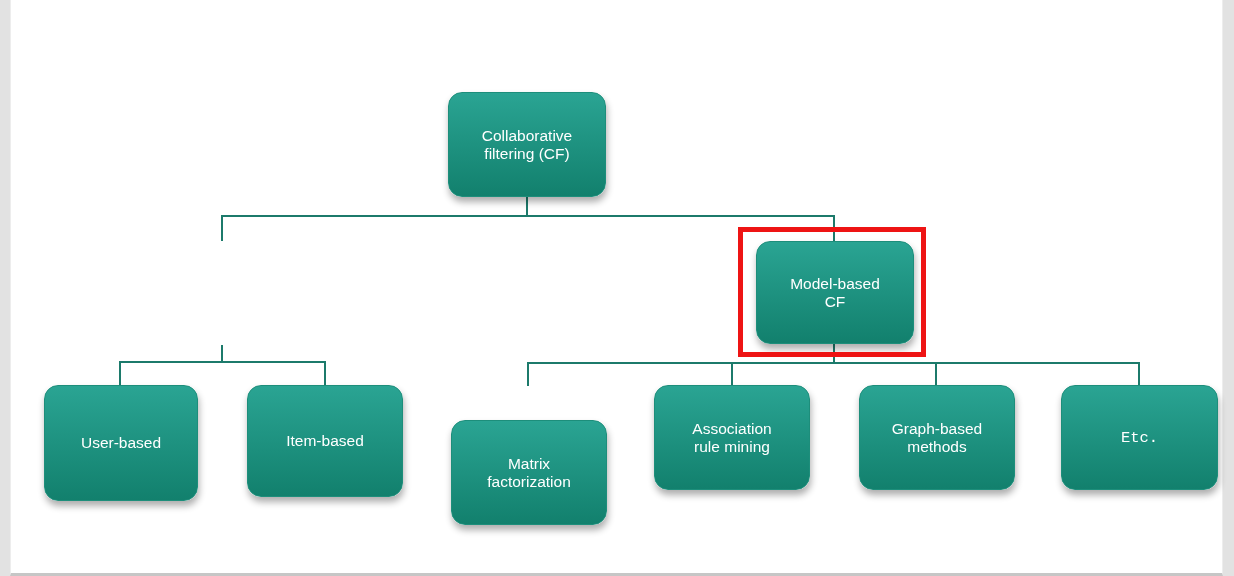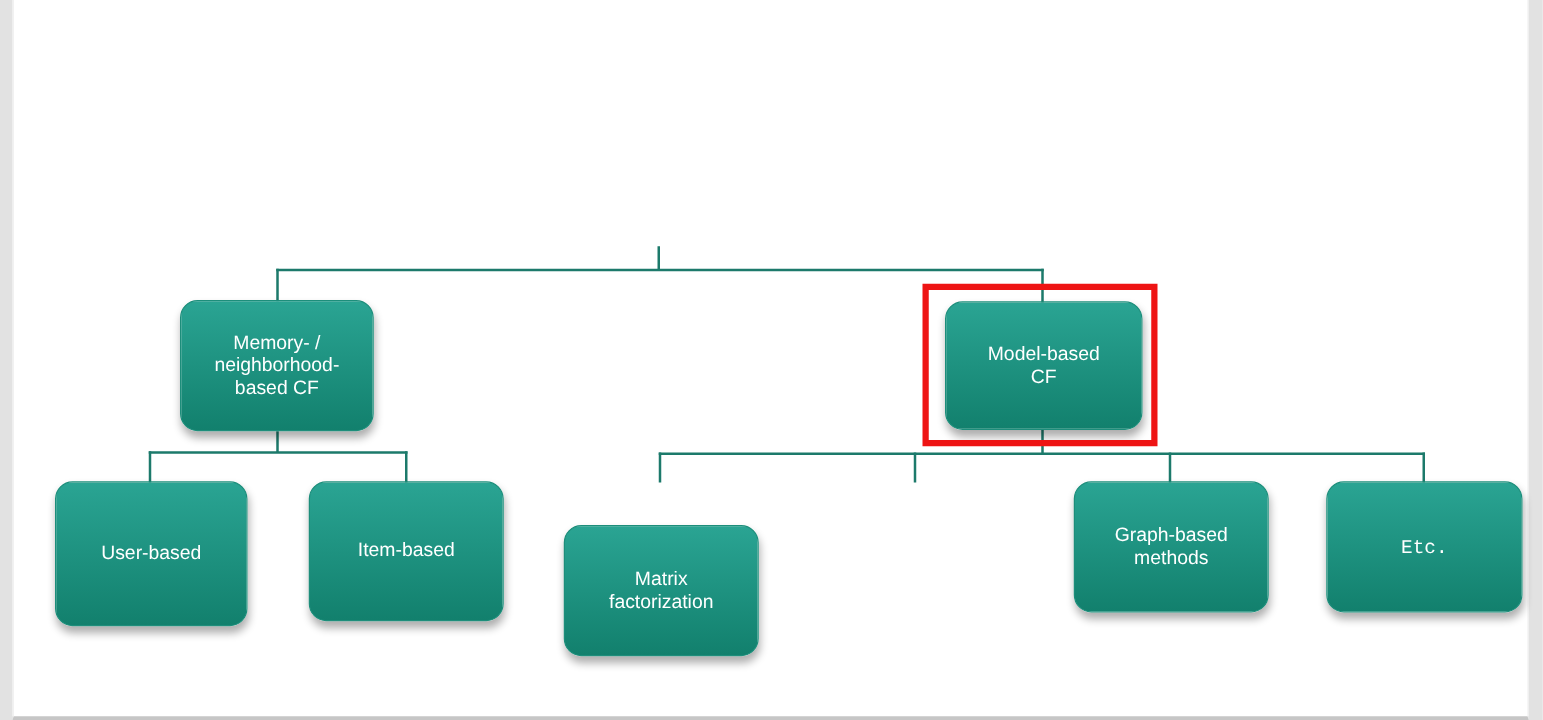--- a/index.html
+++ b/index.html
@@ -100,29 +100,30 @@
     <div class="line" id="c-l2-bar"></div>
     <div class="line" id="c-user-drop"></div>
     <div class="line" id="c-item-drop"></div>
     <div class="line" id="c-model-stem"></div>
     <div class="line" id="c-l3-bar"></div>
     <div class="line" id="c-matrix-drop"></div>
     <div class="line" id="c-assoc-drop"></div>
     <div class="line" id="c-graph-drop"></div>
     <div class="line" id="c-etc-drop"></div>
 
-    <div class="node" id="n-memory">Memory- /
-neighborhood-
-based CF</div>
+    <div class="node" id="n-root">Collaborative
+filtering (CF)</div>
     <div class="node" id="n-model">Model-based
 CF</div>
     <div class="node" id="n-user">User-based</div>
     <div class="node" id="n-item">Item-based</div>
     <div class="node" id="n-matrix">Matrix
 factorization</div>
+    <div class="node" id="n-assoc">Association
+rule mining</div>
     <div class="node" id="n-graph">Graph-based
 methods</div>
     <div class="node" id="n-etc">Etc.</div>
 
     <div class="highlight-rect" id="highlight"></div>
 
   </div>
 </div>
 
 </body></html>

